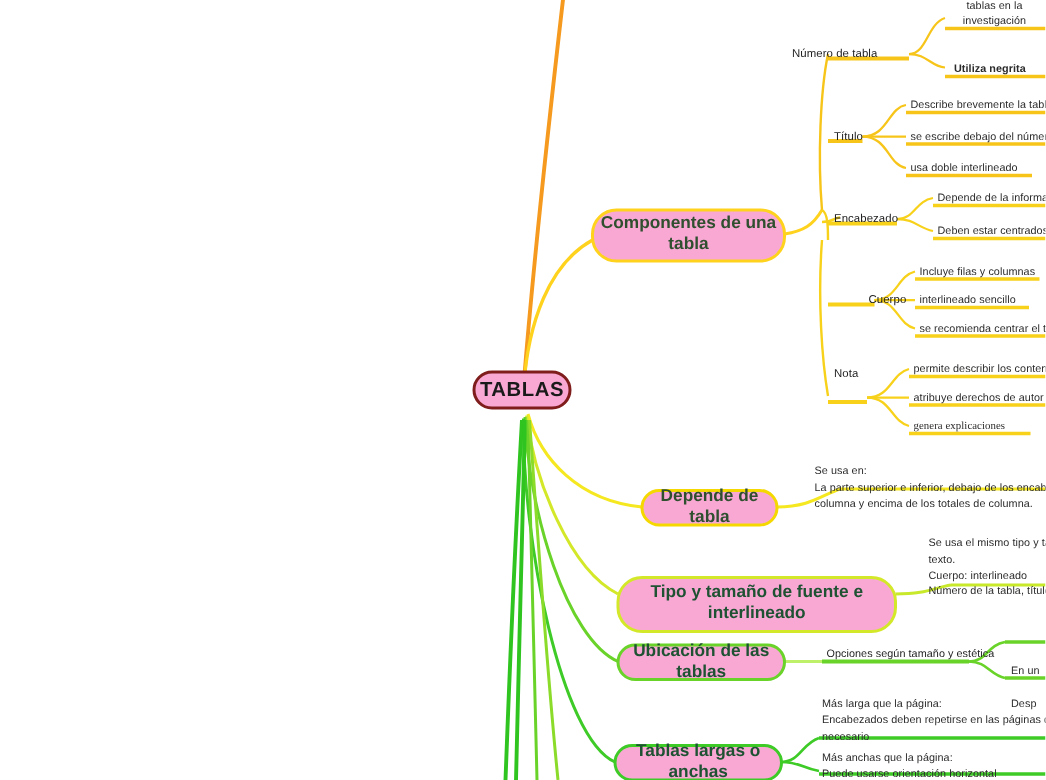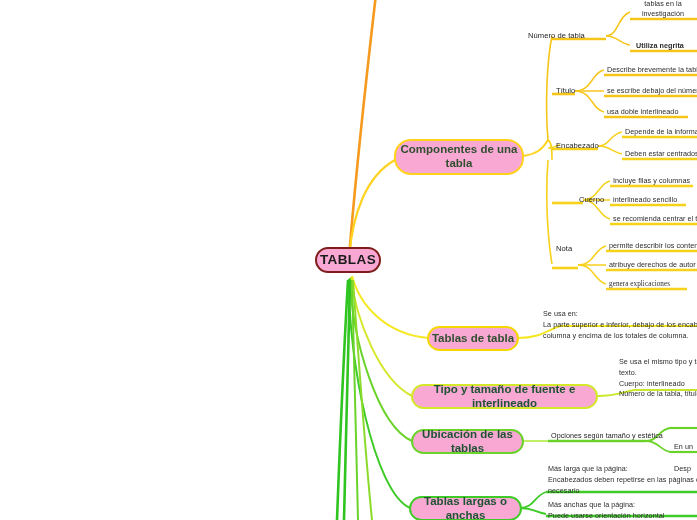--- a/index.html
+++ b/index.html
@@ -203,27 +203,27 @@
   <div class="leaf" style="left:613px; top:176px;">Incluye filas y columnas</div>
   <div class="leaf" style="left:613px; top:195px;">interlineado sencillo</div>
   <div class="leaf" style="left:613px; top:214px;">se recomienda centrar el texto</div>
 
   <div class="sub" style="left:556px; top:244px;">Nota</div>
   <div class="leaf" style="left:609px; top:241px;">permite describir los contenidos d</div>
   <div class="leaf" style="left:609px; top:260px;">atribuye derechos de autor</div>
   <div class="leaf" style="left:609px; top:279px;font-family:Liberation Serif, serif;">genera explicaciones</div>
 
   <div class="node node-l1 c-yellow" style="left:427px; top:326px; width:92px; height:25px;">
-    <span>Tablas de tabla</span>
+    <span>Depende de tabla</span>
   </div>
   <div class="multi" style="left:543px; top:309px;">Se usa en:
 La parte superior e inferior, debajo de los encabezados
 columna y encima de los totales de columna.</div>
 
-  <div class="node node-l1 c-lime" style="left:411px; top:384px; width:187px; height:25px;">
+  <div class="node node-l1 c-lime" style="left:411px; top:384px; width:187px; height:38px;">
     <span>Tipo y tamaño de fuente e interlineado</span>
   </div>
   <div class="multi" style="left:619px; top:357px;">Se usa el mismo tipo y tam
 texto.
 Cuerpo: interlineado
 Número de la tabla, título</div>
 
   <div class="node node-l1 c-green" style="left:411px; top:429px; width:113px; height:25px;text-align:center;">
     <span>Ubicación de las tablas</span>
   </div>

